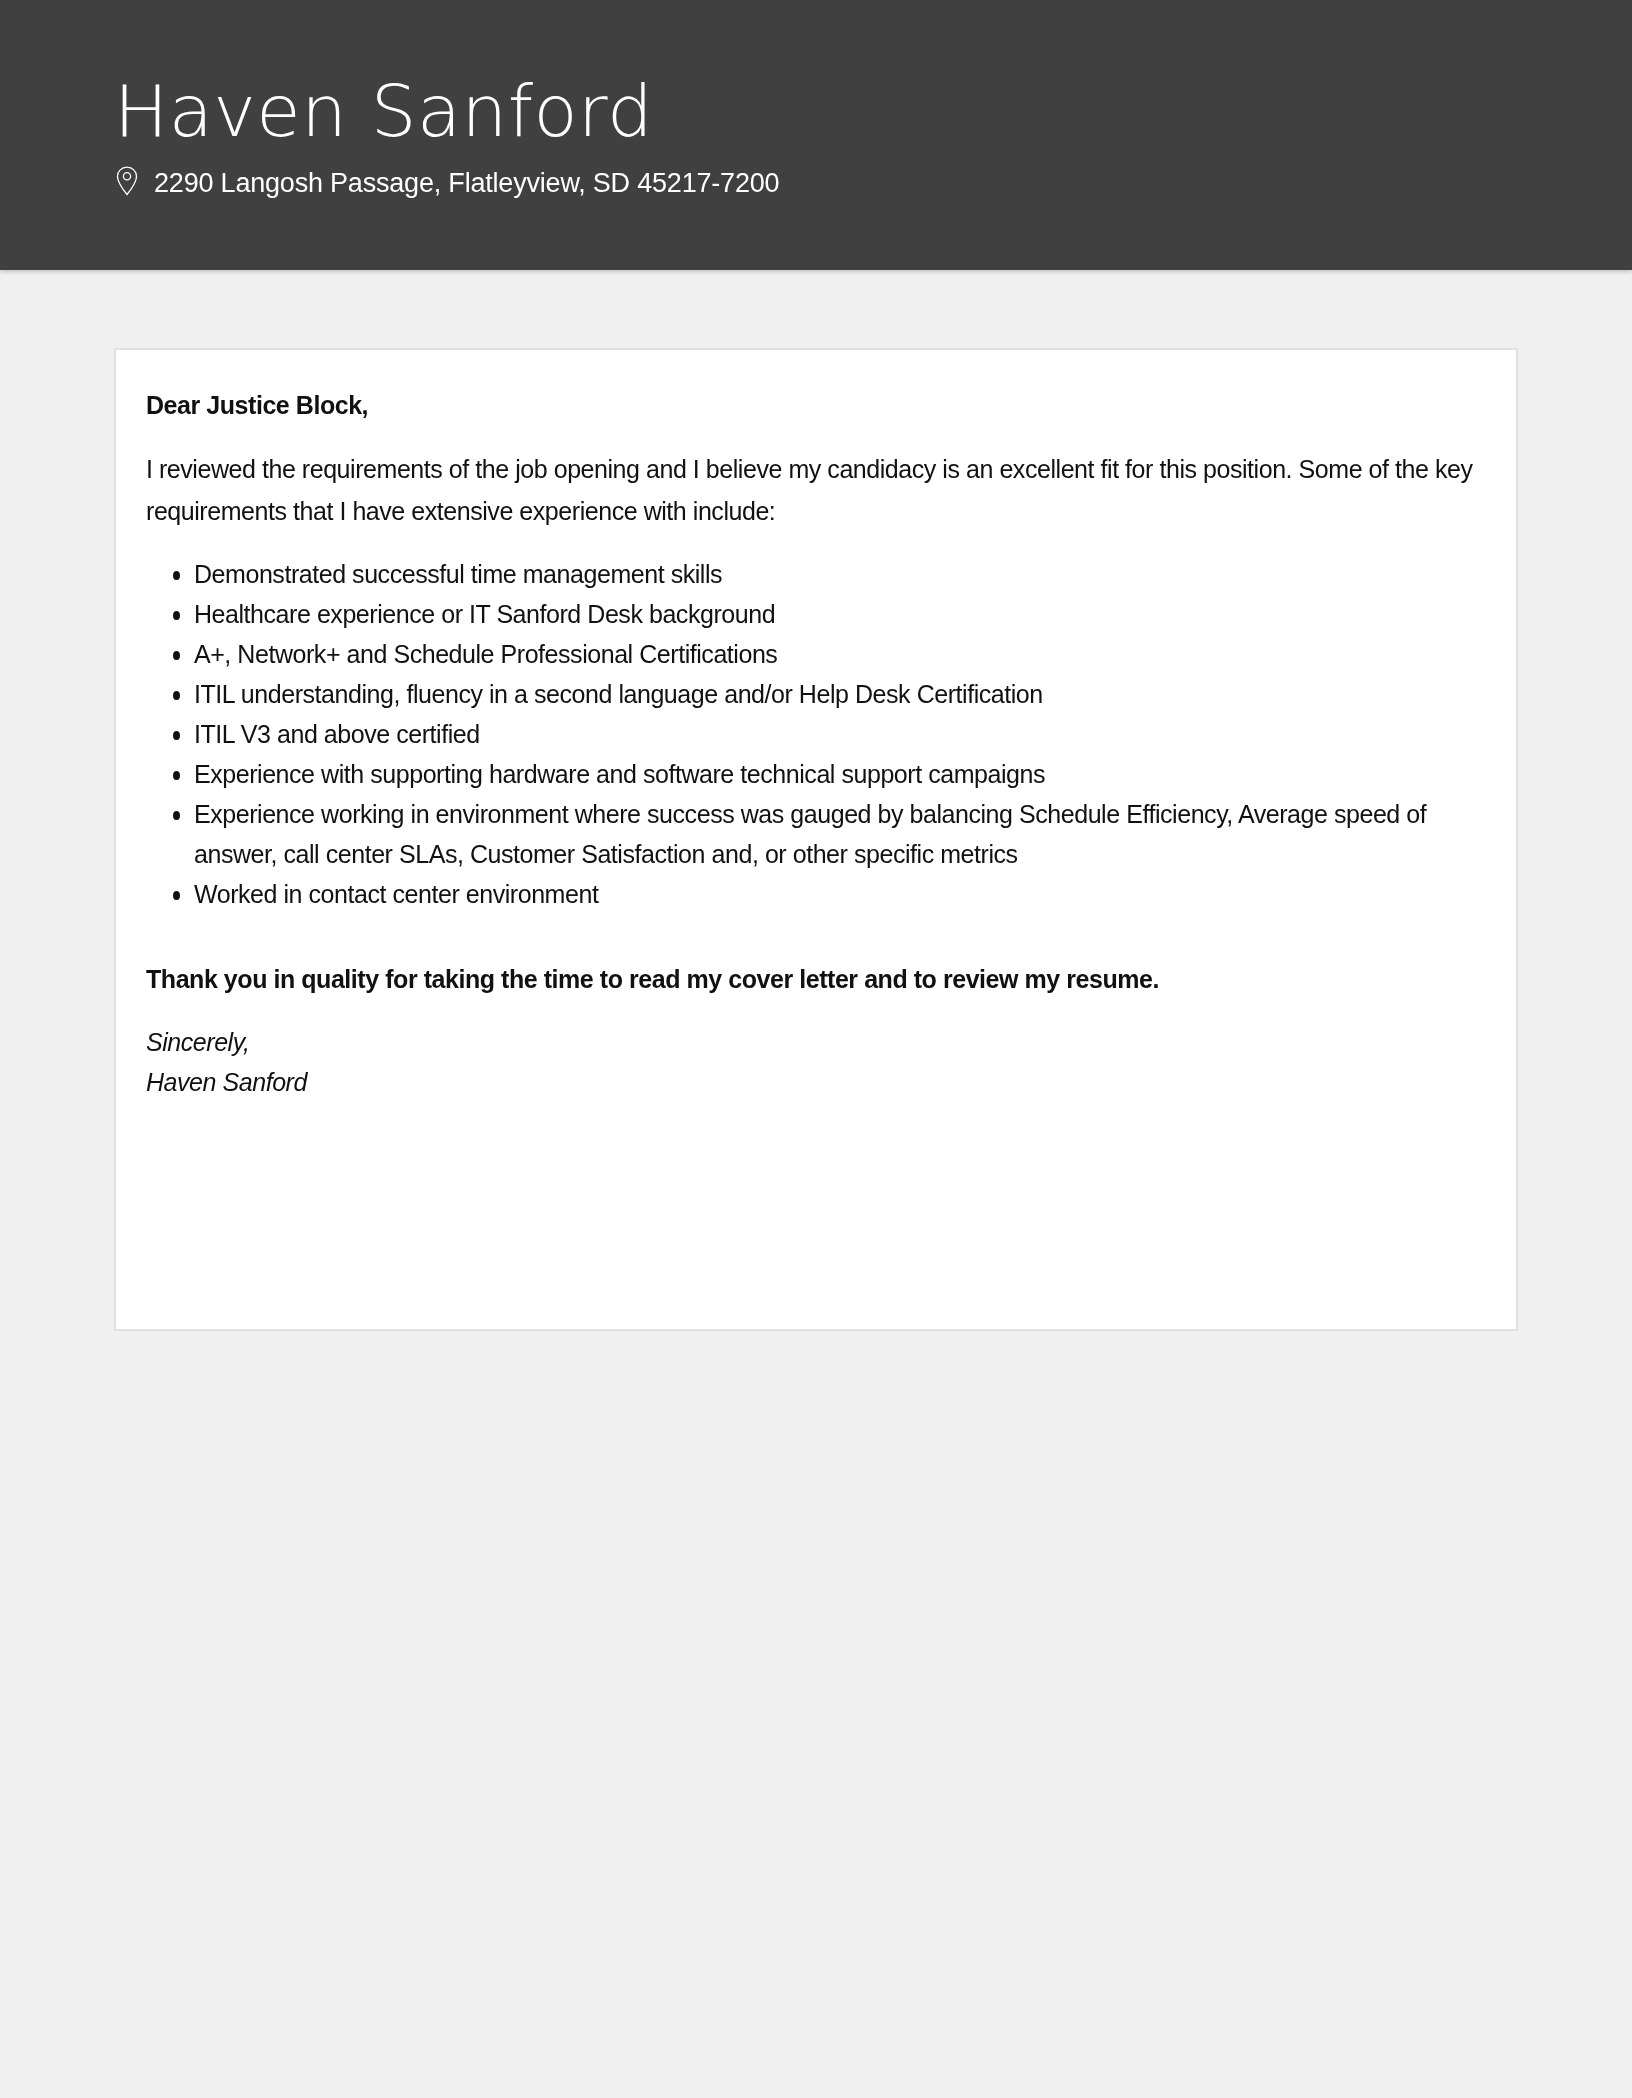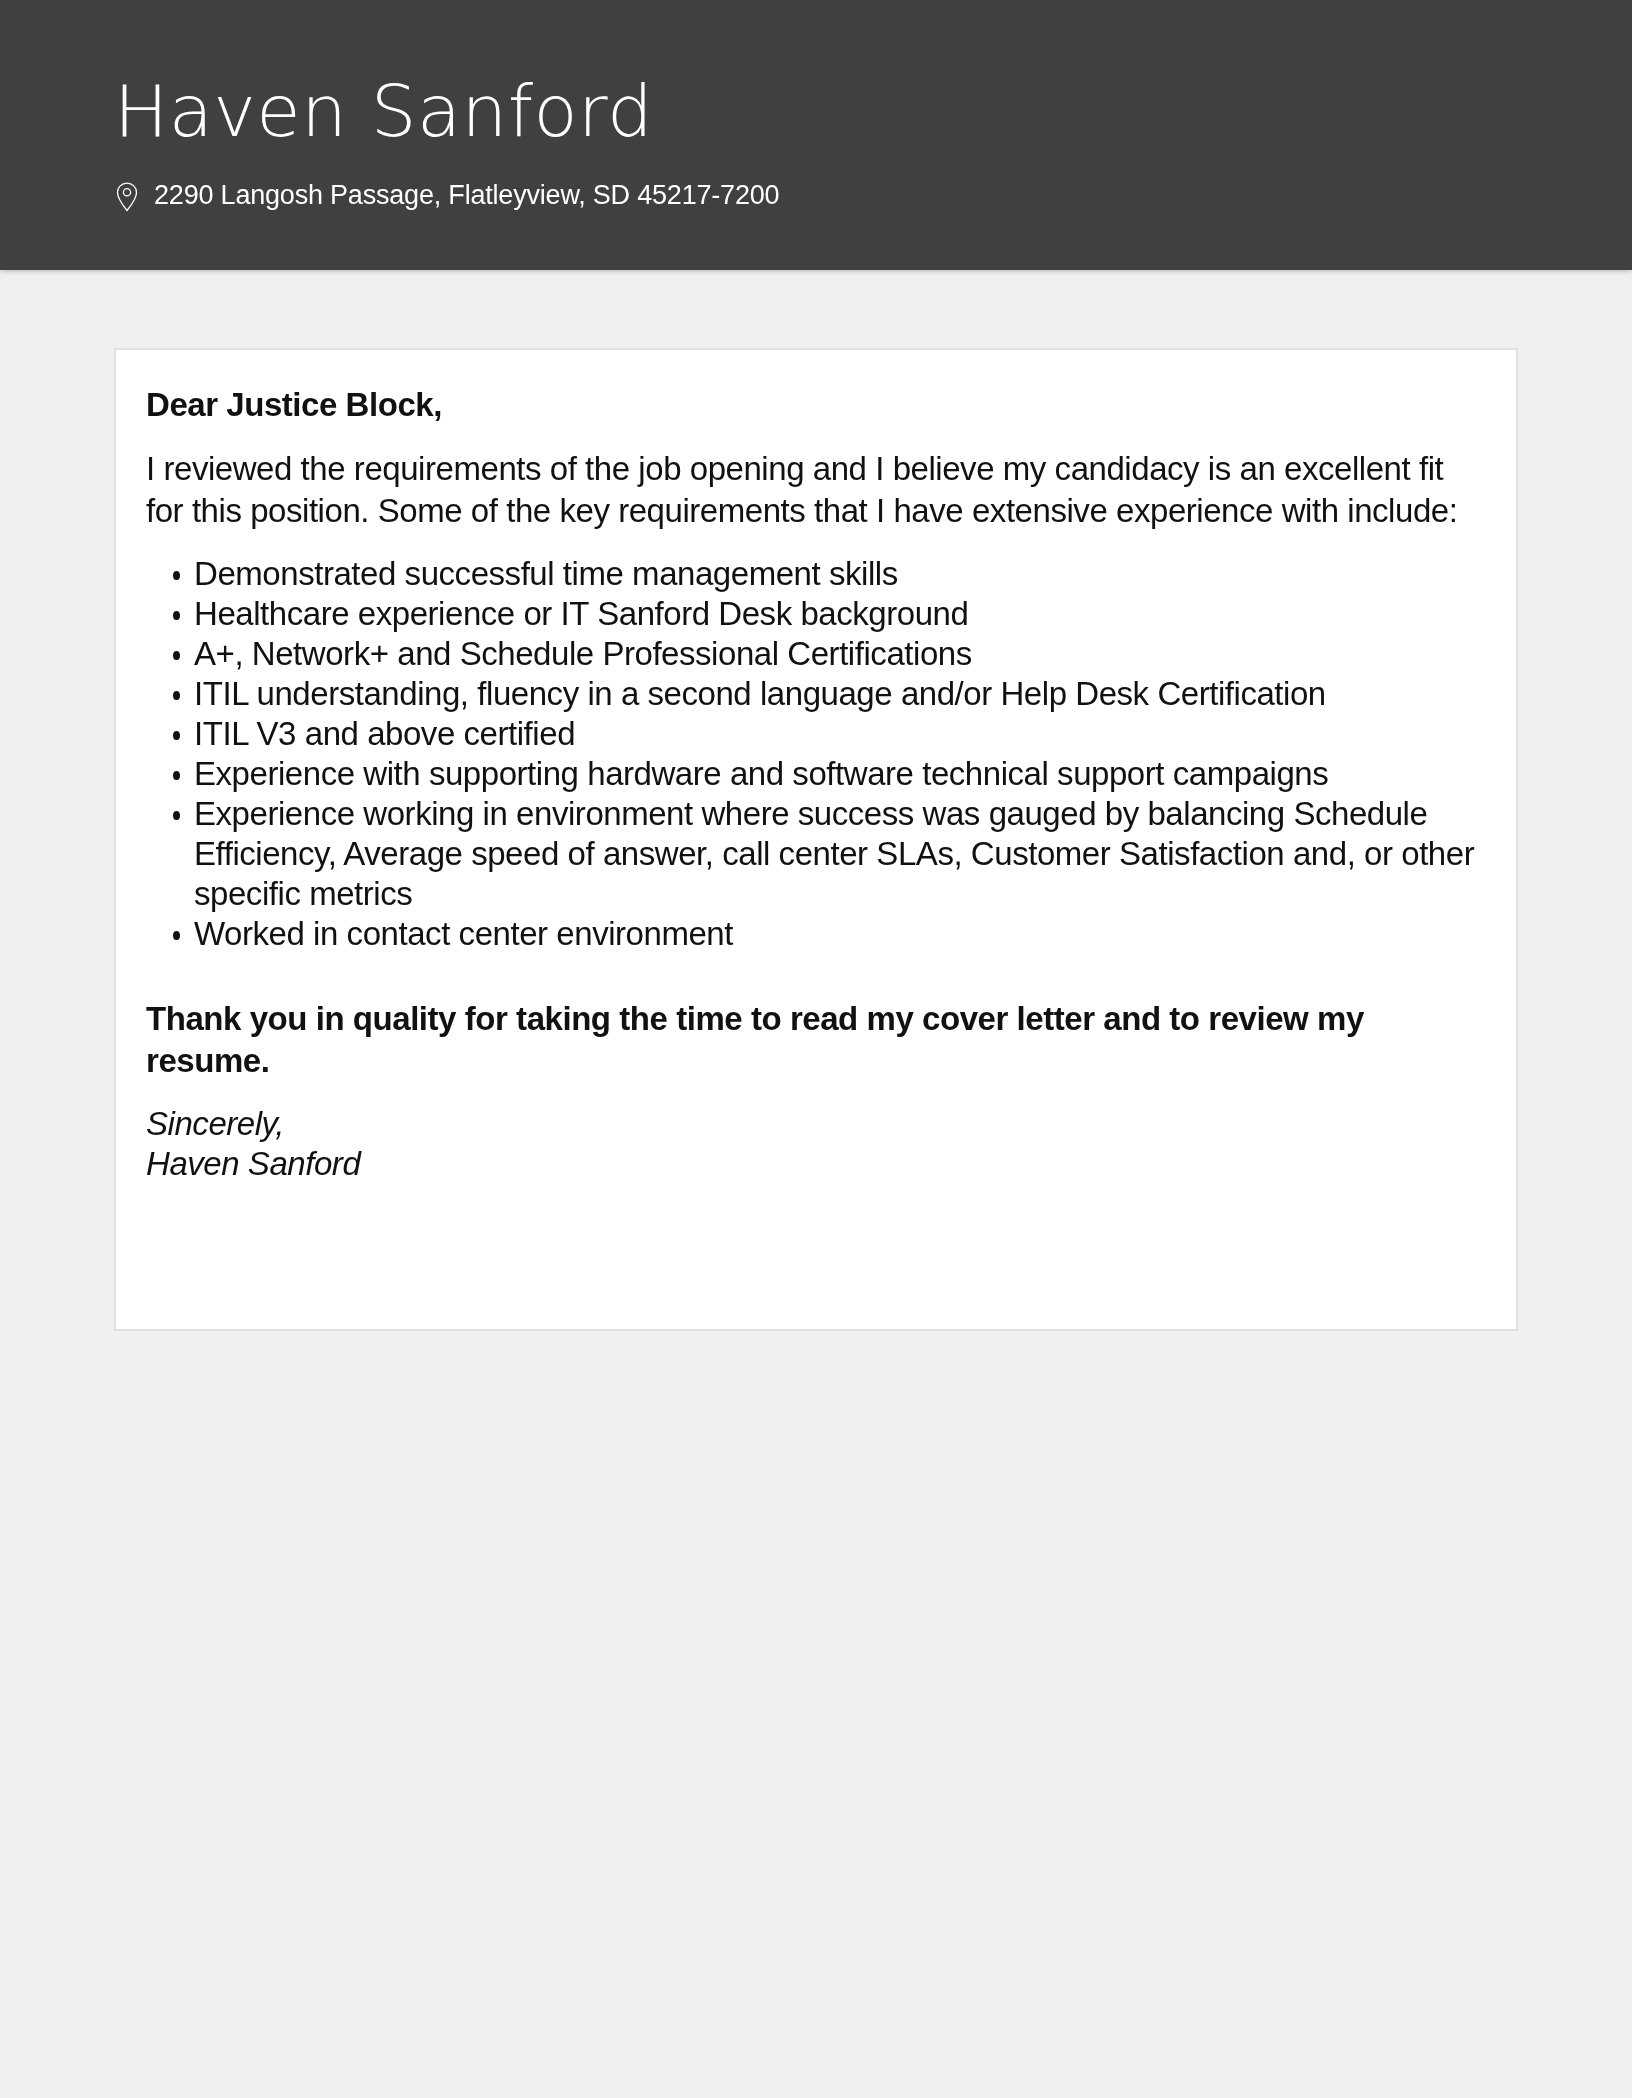--- a/index.html
+++ b/index.html
@@ -7,28 +7,28 @@
   body { font-family: "Liberation Sans", "DejaVu Sans", sans-serif; color: #111; position: relative; overflow: hidden; }
   .header {
     position: absolute; left: 0; top: 0; width: 1632px; height: 270px;
     background: #404040; box-shadow: 0 2px 4px rgba(0,0,0,0.18);
   }
   .name {
     position: absolute; left: 114px; top: 68px;
     font-family: "DejaVu Sans", sans-serif; font-weight: 200;
     font-size: 72px; line-height: 86px; color: #ffffff; letter-spacing: 0.5px;
   }
-  .addr-row { position: absolute; left: 116px; top: 166px; height: 34px; display: flex; align-items: flex-end; margin-top: 12px; }
+  .addr-row { position: absolute; left: 116px; top: 166px; height: 34px; display: flex; align-items: flex-start; }
   .pin { width: 22px; height: 30px; margin-right: 16px; }
   .addr { font-size: 27px; color: #ffffff; line-height: 34px; font-family: "Liberation Sans Narrow", "Liberation Sans", sans-serif; letter-spacing: -0.2px; }
   .panel {
     position: absolute; left: 114px; top: 348px; width: 1404px; height: 983px;
     background: #ffffff; border: 2px solid #e0e0e0;
   }
-  .content { position: absolute; left: 30px; top: 34px; right: 28px; font-size: 33px; line-height: 42px; letter-spacing: -0.45px; }
+  .content { position: absolute; left: 30px; top: 34px; right: 28px; font-size: 25px; line-height: 42px; letter-spacing: -0.45px; }
   .content p { margin: 0 0 22px 0; }
   .bold { font-weight: bold; }
   .content ul { list-style: none; margin: 12px 0 22px 0; padding: 0; }
   .content li { position: relative; padding-left: 48px; line-height: 40px; }
   .content li::before {
     content: ""; position: absolute; left: 27px; top: 17px; width: 7px; height: 9px; border-radius: 50%; background: #111;
   }
   .thanks { margin-top: 44px !important; }
   .closing { line-height: 40px; font-style: italic; }
 </style>

